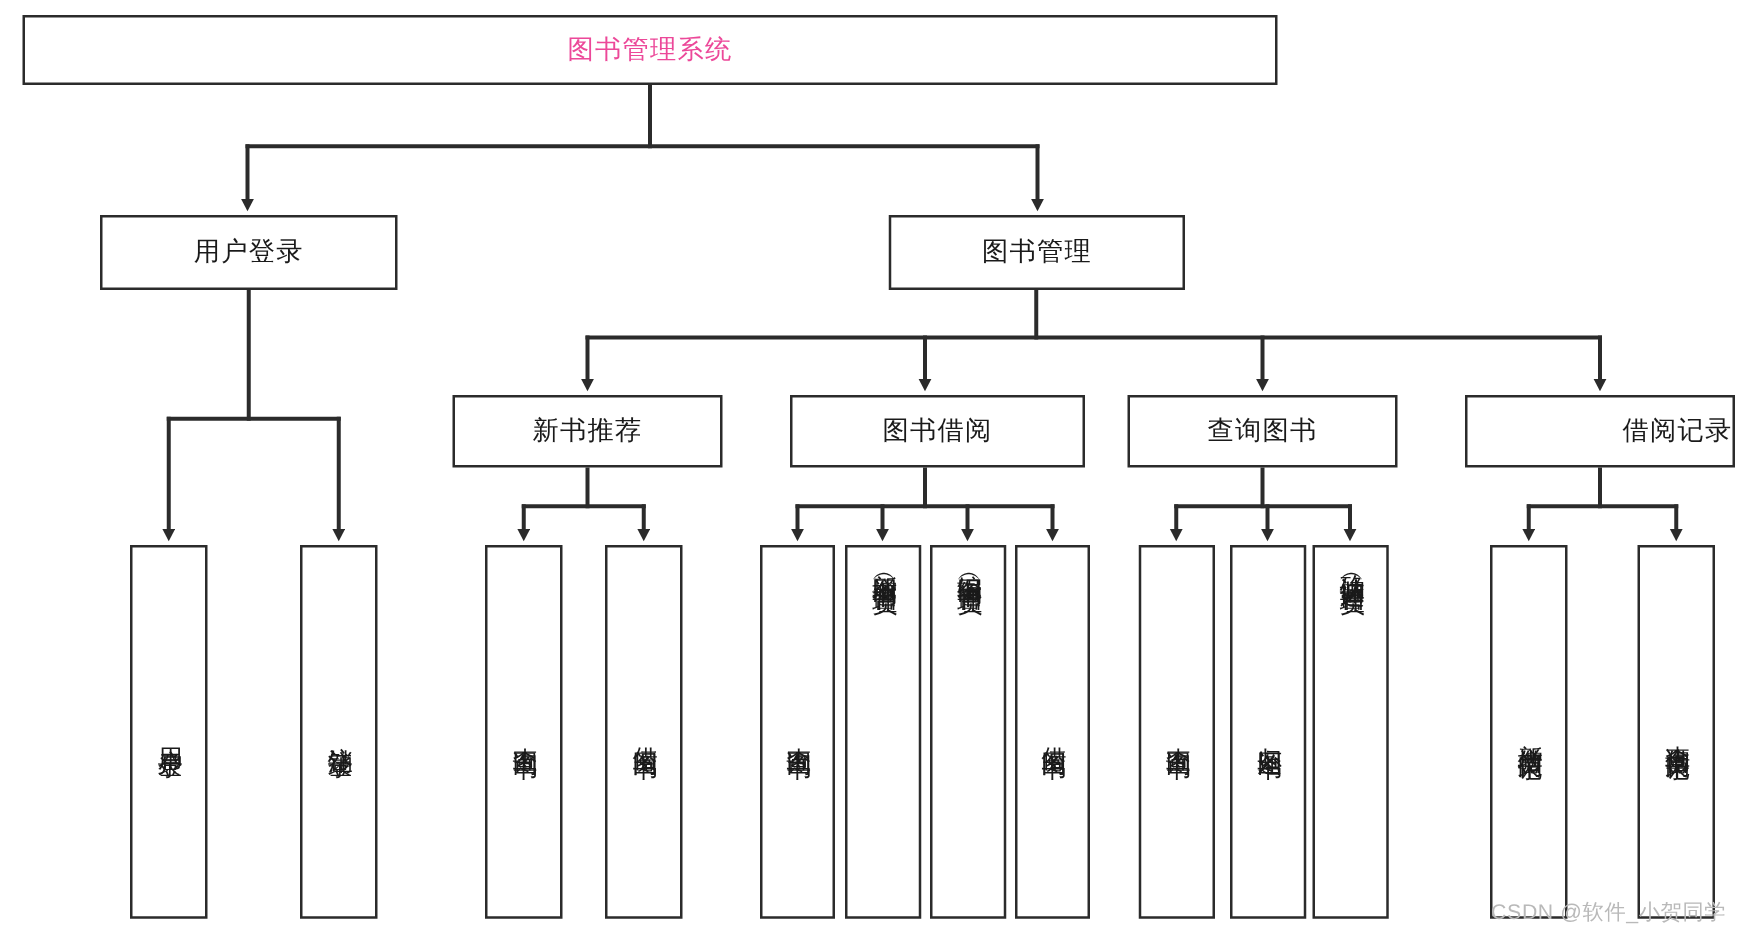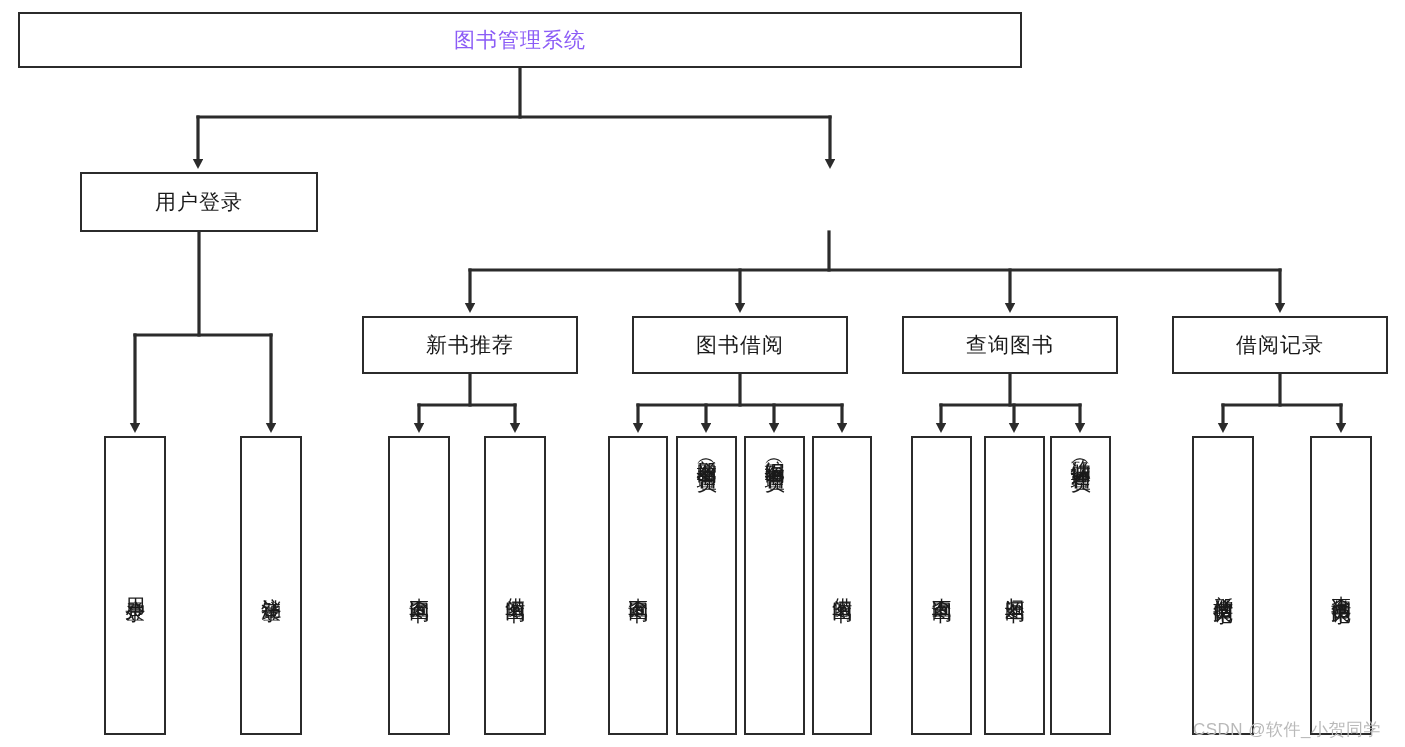--- a/index.html
+++ b/index.html
@@ -120,45 +120,48 @@
       <path d="M1014,405 L1014,424" marker-end="url(#arrow)"></path>
       <path d="M1080,405 L1080,424" marker-end="url(#arrow)"></path>
 
       <path d="M1280,374 L1280,405"></path>
       <path d="M1223,405 L1341,405"></path>
       <path d="M1223,405 L1223,424" marker-end="url(#arrow)"></path>
       <path d="M1341,405 L1341,424" marker-end="url(#arrow)"></path>
     </g>
   </svg>
 
-  <div class="node h" style="left: 18px; top: 12px; width: 1004px; height: 56px; border-color: rgb(43, 43, 43); background: rgb(255, 255, 255); color: #8b5cf6;">
+  <div class="node h" style="left: 18px; top: 12px; width: 1004px; height: 56px; border-color: rgb(43, 43, 43); background: rgb(255, 255, 255); color: #ec4899;">
     <span class="label">图书管理系统</span>
   </div>
 
   <div class="node h" style="left: 80px; top: 172px; width: 238px; height: 60px; border-color: rgb(43, 43, 43); background: rgb(255, 255, 255); color: rgb(26, 26, 26);">
     <span class="label">用户登录</span>
   </div>
+  <div class="node h" style="left: 711px; top: 172px; width: 237px; height: 60px; border-color: rgb(43, 43, 43); background: rgb(255, 255, 255); color: rgb(26, 26, 26);">
+    <span class="label">图书管理</span>
+  </div>
 
   <div class="node v pad-mid" style="left: 104px; top: 436px; width: 62px; height: 299px; border-color: rgb(43, 43, 43); background: rgb(255, 255, 255); color: rgb(26, 26, 26);">
     <span class="label">用户登录</span>
   </div>
   <div class="node v pad-mid" style="left: 240px; top: 436px; width: 62px; height: 299px; border-color: rgb(43, 43, 43); background: rgb(255, 255, 255); color: rgb(26, 26, 26);">
     <span class="label">注销登录</span>
   </div>
 
   <div class="node h" style="left: 362px; top: 316px; width: 216px; height: 58px; border-color: rgb(43, 43, 43); background: rgb(255, 255, 255); color: rgb(26, 26, 26);">
     <span class="label">新书推荐</span>
   </div>
-  <div class="node h" style="left: 632px; top: 316px; width: 216px; height: 58px; border-color: rgb(43, 43, 43); background: rgb(255, 255, 255); color: rgb(26, 26, 26);">
+  <div class="node h" style="left: 632px; top: 316px; width: 236px; height: 58px; border-color: rgb(43, 43, 43); background: rgb(255, 255, 255); color: rgb(26, 26, 26);">
     <span class="label">图书借阅</span>
   </div>
   <div class="node h" style="left: 902px; top: 316px; width: 216px; height: 58px; border-color: rgb(43, 43, 43); background: rgb(255, 255, 255); color: rgb(26, 26, 26);">
     <span class="label">查询图书</span>
   </div>
-  <div class="node h" style="left: 1172px; top: 316px; width: 216px; height: 58px; border-color: rgb(43, 43, 43); background: rgb(255, 255, 255); color: rgb(26, 26, 26);">
+  <div class="node h" style="left: 1172px; top: 316px; width: 216px; height: 58px; border-color: rgb(43, 43, 43); background: rgb(255, 255, 255); color: rgb(26, 26, 26); justify-content: flex-end;">
     <span class="label">借阅记录</span>
   </div>
 
   <div class="node v pad-mid" style="left: 388px; top: 436px; width: 62px; height: 299px; border-color: rgb(43, 43, 43); background: rgb(255, 255, 255); color: rgb(26, 26, 26);">
     <span class="label">查询图书</span>
   </div>
   <div class="node v pad-mid" style="left: 484px; top: 436px; width: 62px; height: 299px; border-color: rgb(43, 43, 43); background: rgb(255, 255, 255); color: rgb(26, 26, 26);">
     <span class="label">借阅图书</span>
   </div>
 

